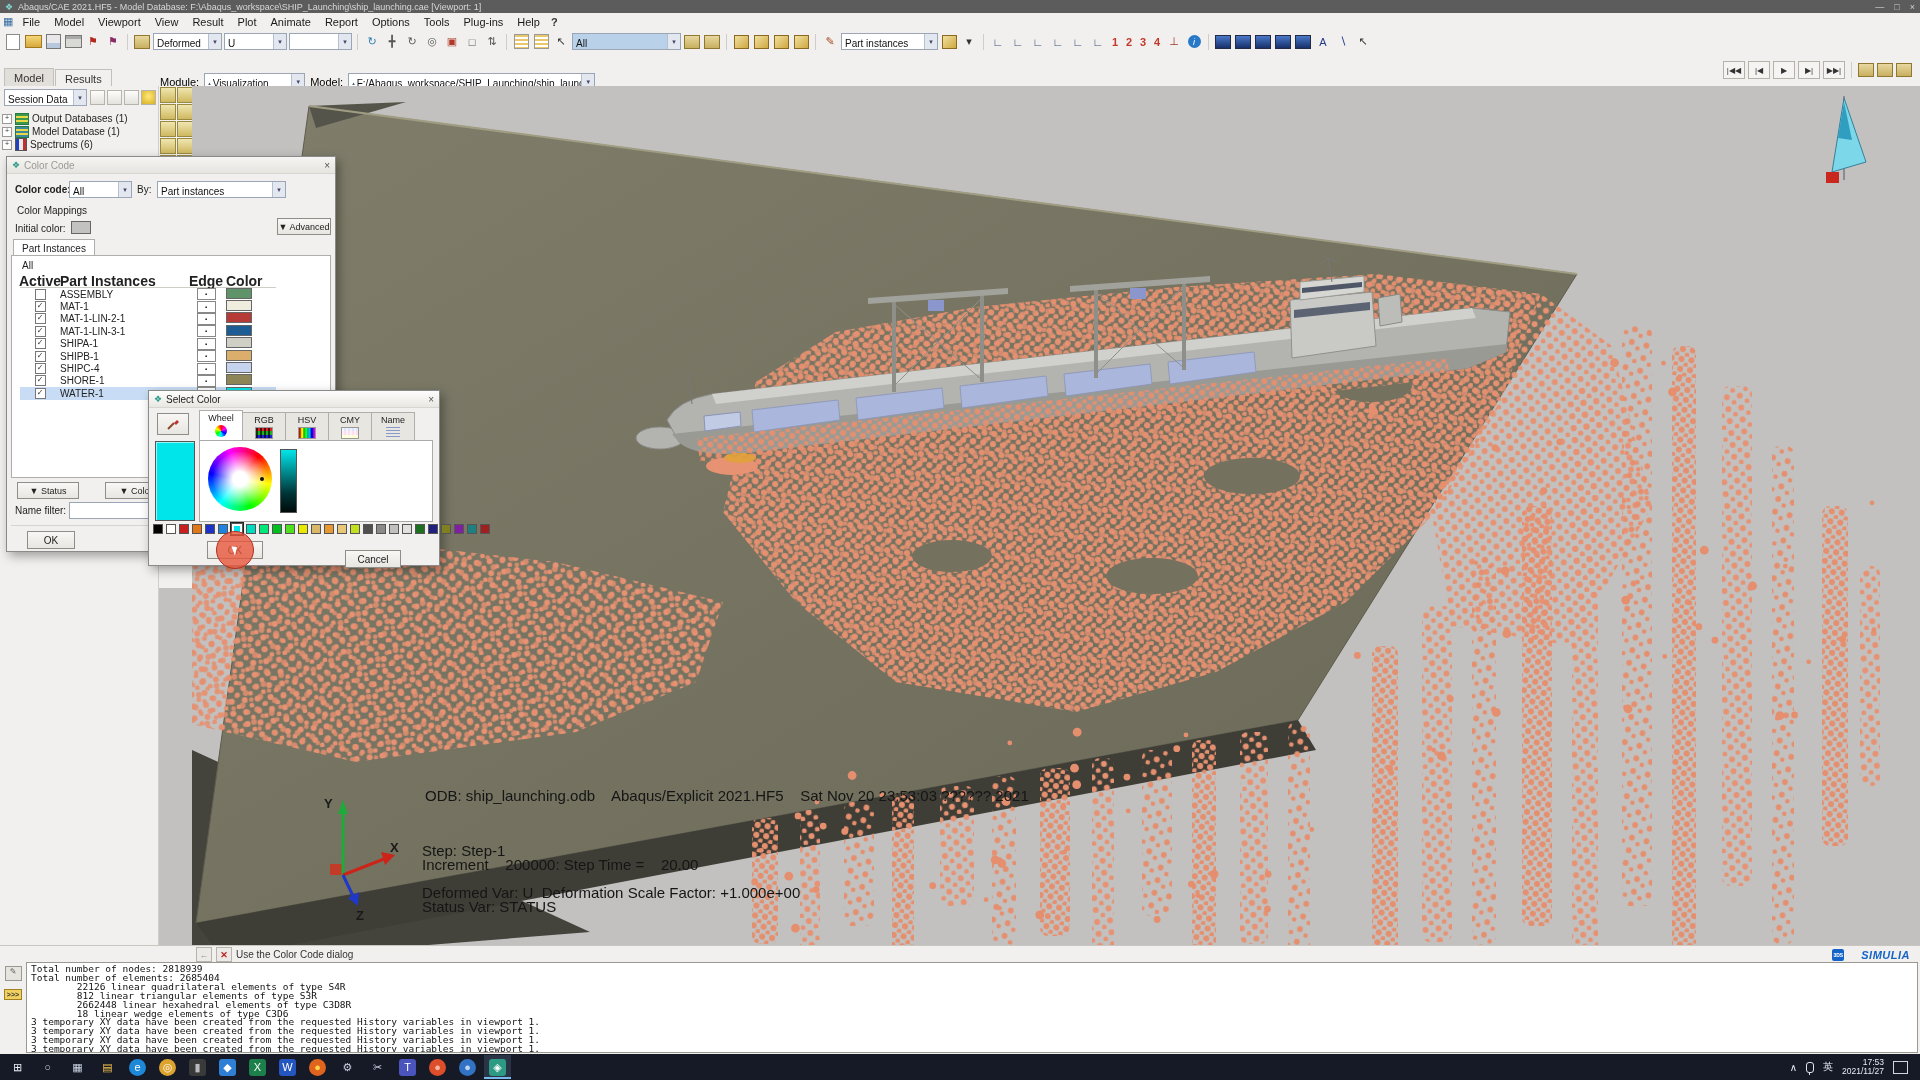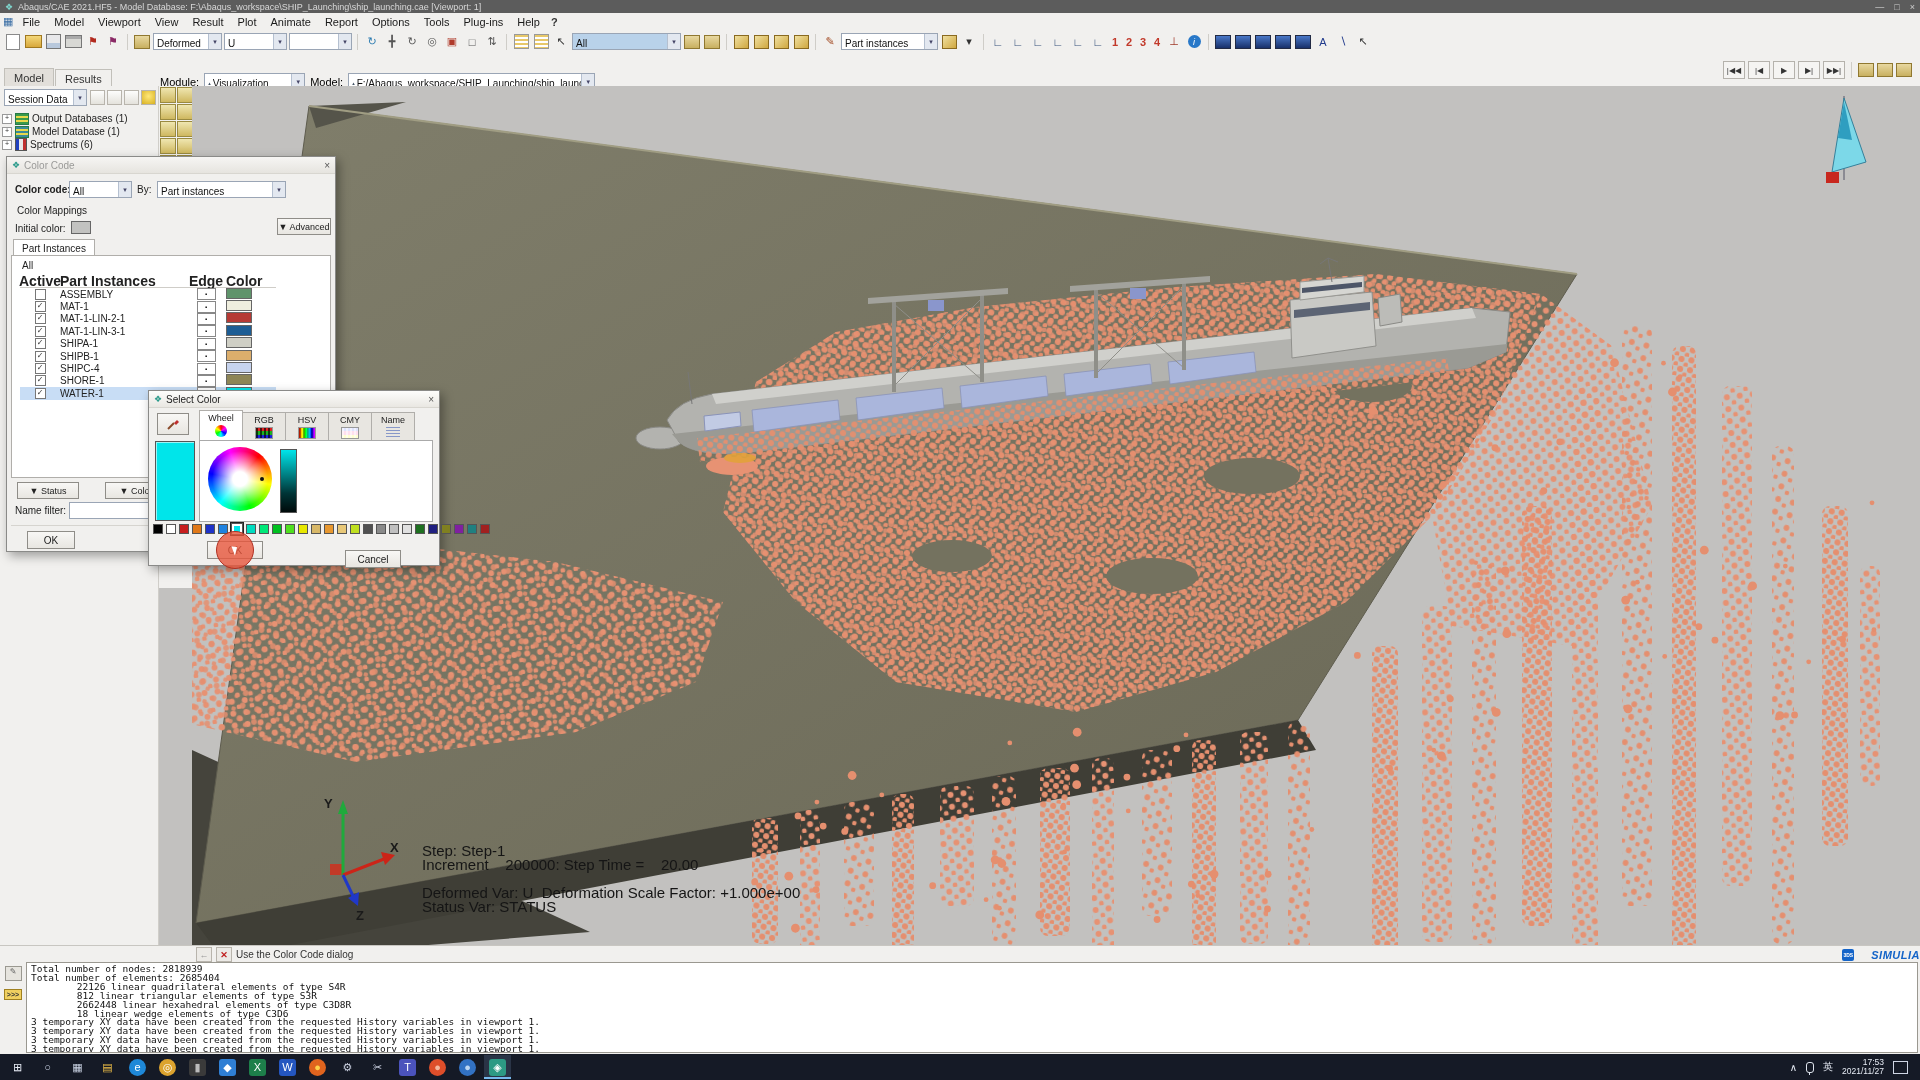--- a/index.html
+++ b/index.html
@@ -55,21 +55,21 @@
 
 #viewport{position:absolute;left:192px;top:86px;width:1728px;height:859px;background:#c2c1bf;overflow:hidden;}
 #scene{position:absolute;left:0;top:0;}
 .vp-text{position:absolute;font-size:15px;color:#151515;white-space:pre;}
 
 #promptbar{position:absolute;left:0;top:945px;right:0;height:17px;background:#f1f0ee;border-top:1px solid #c8c6c1;display:flex;align-items:center;font-size:10px;color:#333;}
 #promptbar .inner{margin-left:196px;display:flex;align-items:center;gap:4px;}
 .pb-ic{width:14px;height:13px;border:1px solid #b8b4ac;background:#eceae6;font-size:9px;display:flex;align-items:center;justify-content:center;}
 .pb-ic.red{color:#c02020;font-weight:bold;}
 .pb-ic.gray{color:#999;}
-#logo{margin-left:auto;margin-right:0;display:flex;align-items:center;gap:17px;}
+#logo{margin-left:auto;margin-right:10px;display:flex;align-items:center;gap:17px;}
 #logo .mark{background:#1464c8;color:#fff;font-size:5px;font-weight:bold;border-radius:2px;width:12px;height:12px;display:flex;align-items:center;justify-content:center;}
 #logo .txt{color:#1464c8;font-weight:bold;font-style:italic;font-size:11px;letter-spacing:.5px;}
 
 #consolearea{position:absolute;left:0;top:962px;right:0;height:92px;background:#f1f0ee;}
 #gutter{position:absolute;left:0;top:0;width:26px;bottom:0;display:flex;flex-direction:column;align-items:center;gap:8px;padding-top:4px;}
 .g-ic1{width:15px;height:13px;border:1px solid #9a9890;background:#e6e4de;font-size:8px;text-align:center;color:#666;}
 .g-ic2{border:1px solid #a08020;background:#f0d060;font-size:7px;font-weight:bold;color:#333;padding:1px 2px;}
 #console-box{position:absolute;left:26px;right:2px;top:0;bottom:1px;background:#fff;border:1px solid #9a9890;overflow:hidden;}
 #console-lines{font-family:"DejaVu Sans Mono",monospace;font-size:9.5px;line-height:8.9px;color:#111;padding:2px 4px;white-space:pre;}
 
@@ -563,20 +563,21 @@
         <text x="198" y="766" font-size="13" font-weight="bold" fill="#1a1a1a">X</text>
         <text x="164" y="834" font-size="13" font-weight="bold" fill="#1a1a1a">Z</text>
       </g>
       <g>
         <line x1="1652" y1="10" x2="1652" y2="94" stroke="#556"></line>
         <polygon points="1640,86 1652,12 1674,76" fill="#7cd8e8" stroke="#35809a"></polygon>
         <polygon points="1646,52 1652,16 1660,54" fill="#2f9ec0"></polygon>
         <rect x="1634" y="86" width="13" height="11" fill="#c8281e"></rect>
       </g>
     </svg>
+    <div class="vp-text" style="left:233px;top:701px;">ODB: ship_launching.odb    Abaqus/Explicit 2021.HF5    Sat Nov 20 23:53:03 ?????? 2021</div>
     <div class="vp-text" style="left:230px;top:756px;">Step: Step-1</div>
     <div class="vp-text" style="left:230px;top:770px;">Increment    200000: Step Time =    20.00</div>
     <div class="vp-text" style="left:230px;top:798px;">Deformed Var: U  Deformation Scale Factor: +1.000e+00</div>
     <div class="vp-text" style="left:230px;top:812px;">Status Var: STATUS</div>
   </div>
 
   <div id="promptbar">
     <div class="inner">
       <span class="pb-ic gray">←</span>
       <span class="pb-ic red">✕</span>

